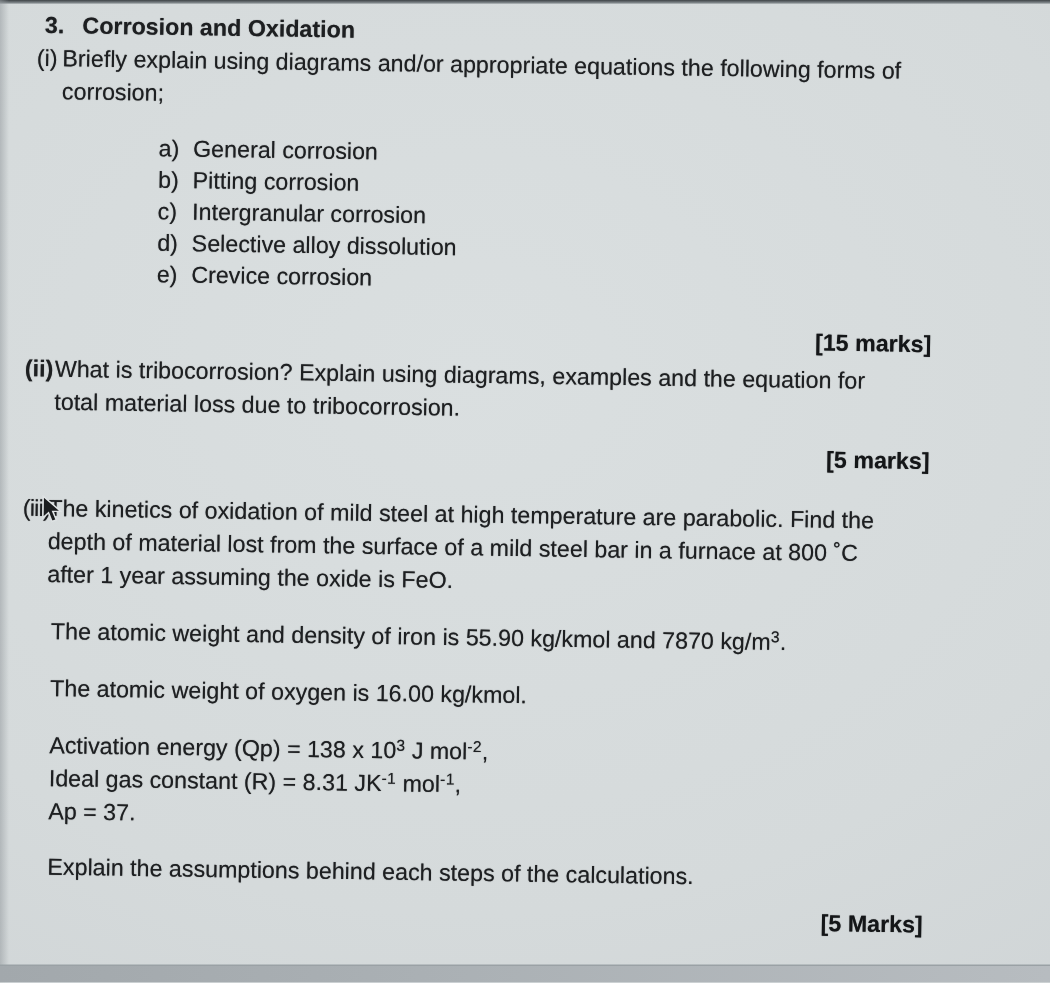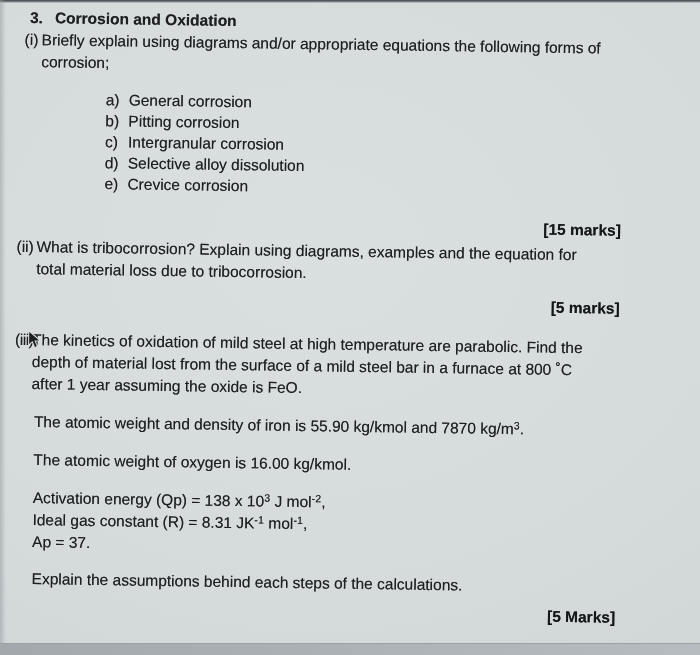--- a/index.html
+++ b/index.html
@@ -38,21 +38,21 @@
   .hang { display: flex; align-items: flex-start; }
   .hang .plabel { flex: 0 0 auto; }
   .lines div { white-space: nowrap; }
   .title-row { display: flex; }
   .title-row .qnum { width: 14px; margin-right: 11px; }
   .list .row { display: flex; line-height: 21px; }
   .list .row .ilabel { flex: 0 0 23px; }
   .marks { width: 244px; text-align: right; font-weight: bold; color: #141618; }
   sup { font-size: 10.5px; line-height: 0; vertical-align: 5px; letter-spacing: 0.2px; }
   .w-i   { width: 17px; }
-  .w-ii  { width: 20px; }
+  .w-ii  { width: 20px; font-weight: bold; }
   .w-iii { width: 17px; letter-spacing: -0.5px; }
   .cursor-wrap { position: absolute; left: 32px; top: 330px; width: 16px; height: 21px; }
 </style>
 </head>
 <body>
 
 <div class="screen">
   <div class="top-edge"></div>
   <div class="left-edge"></div>
 

